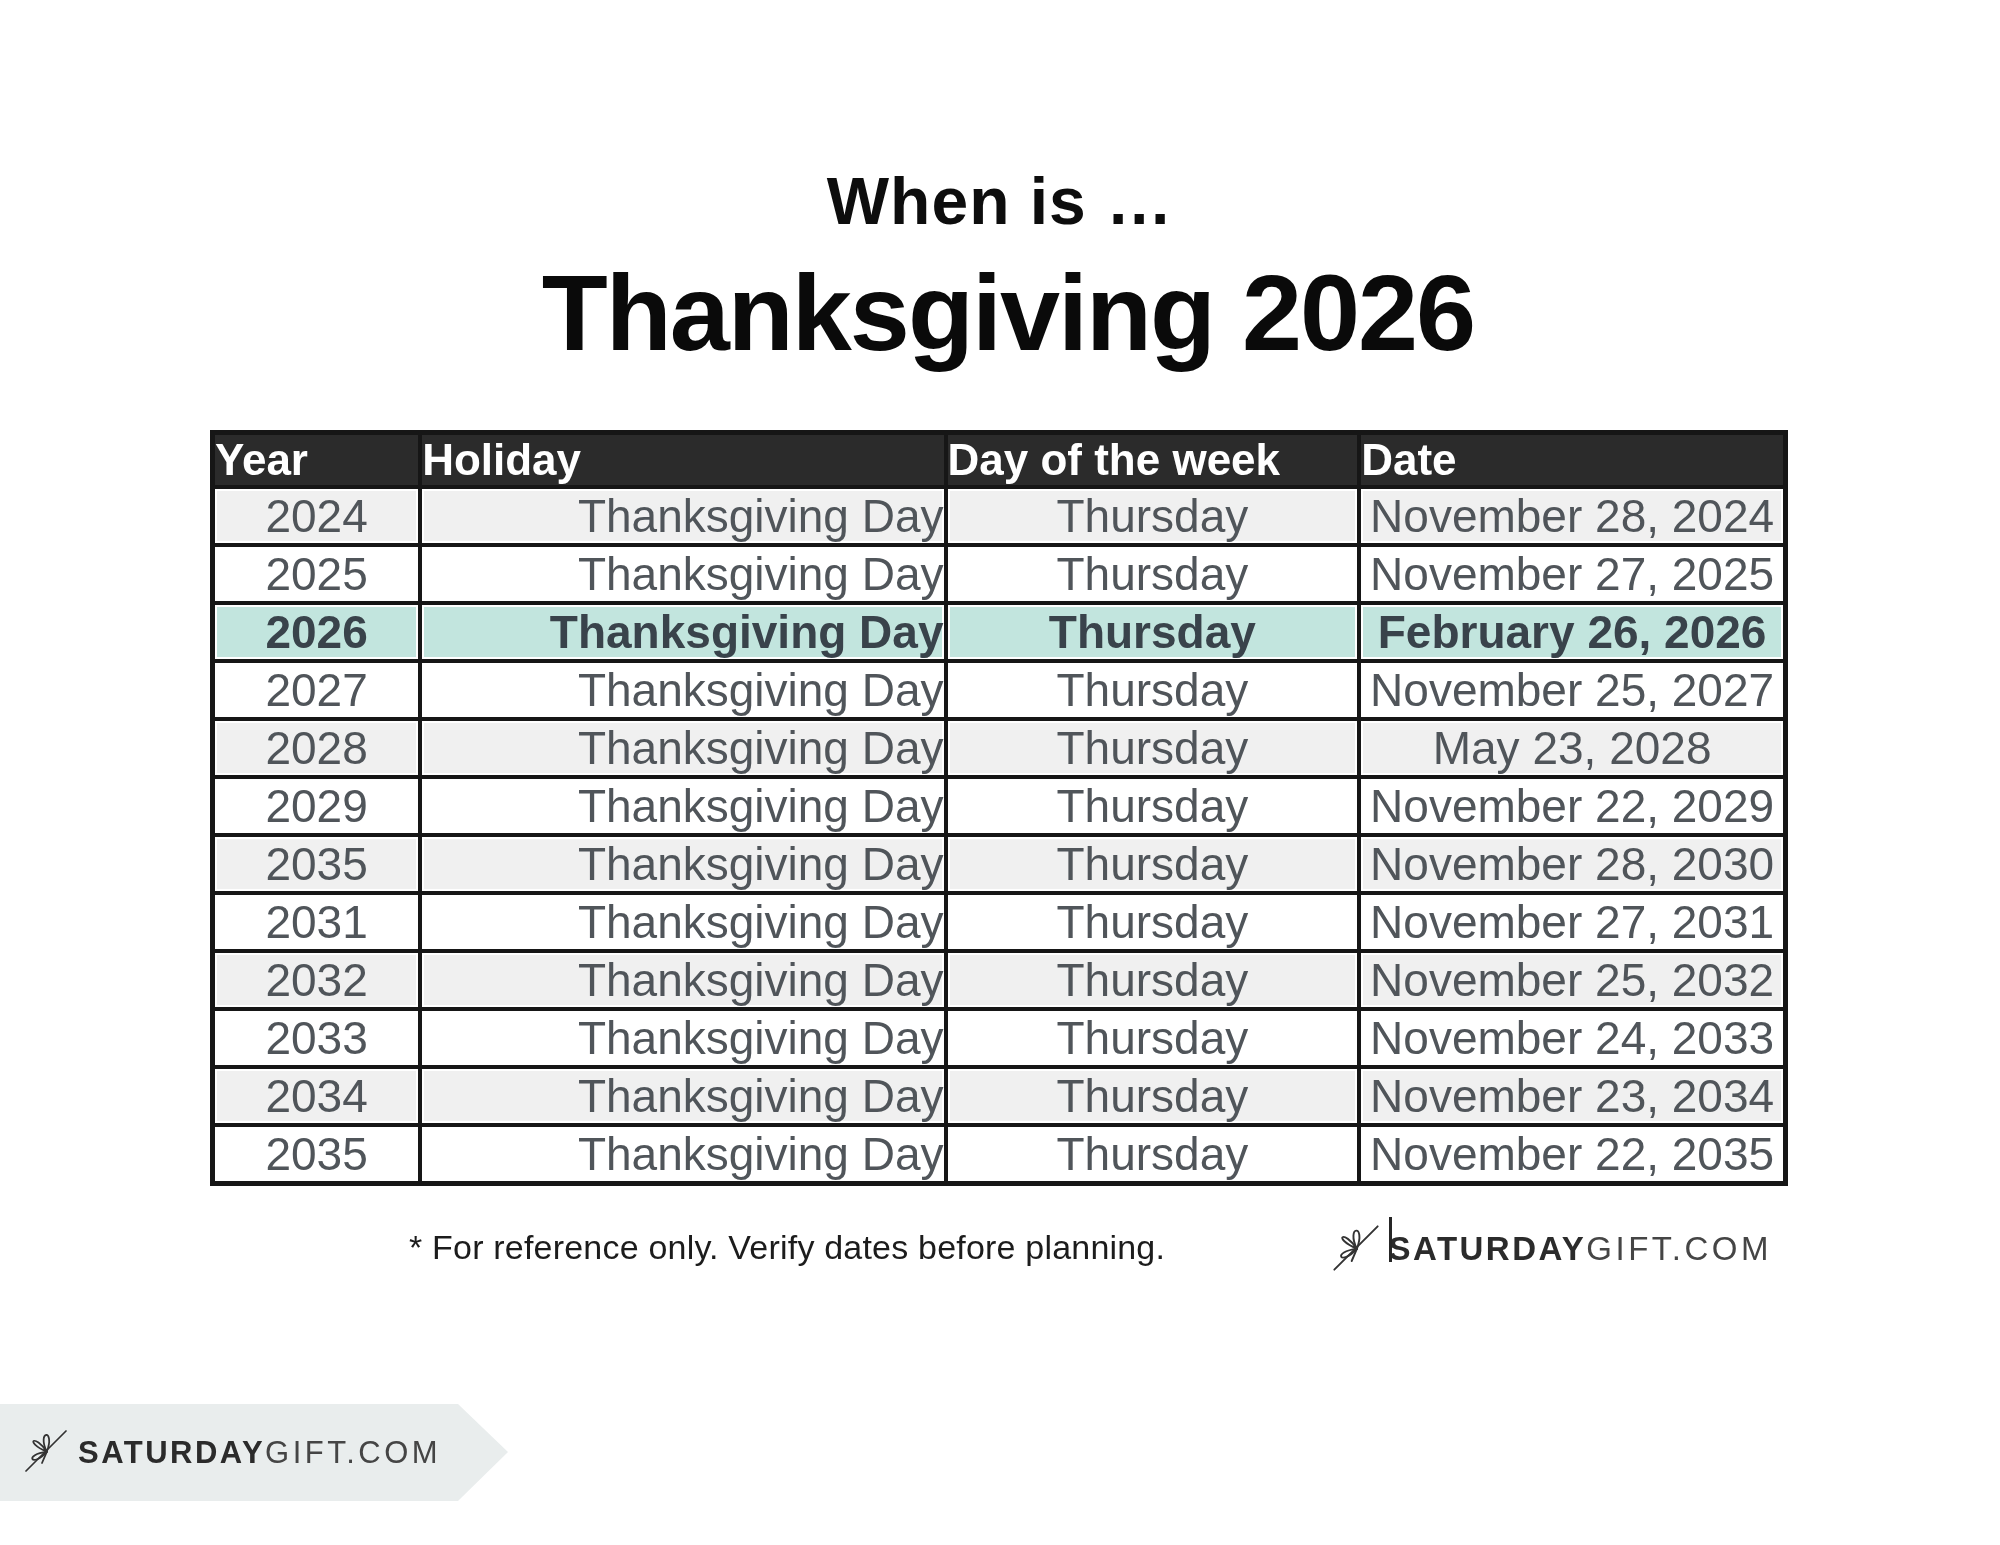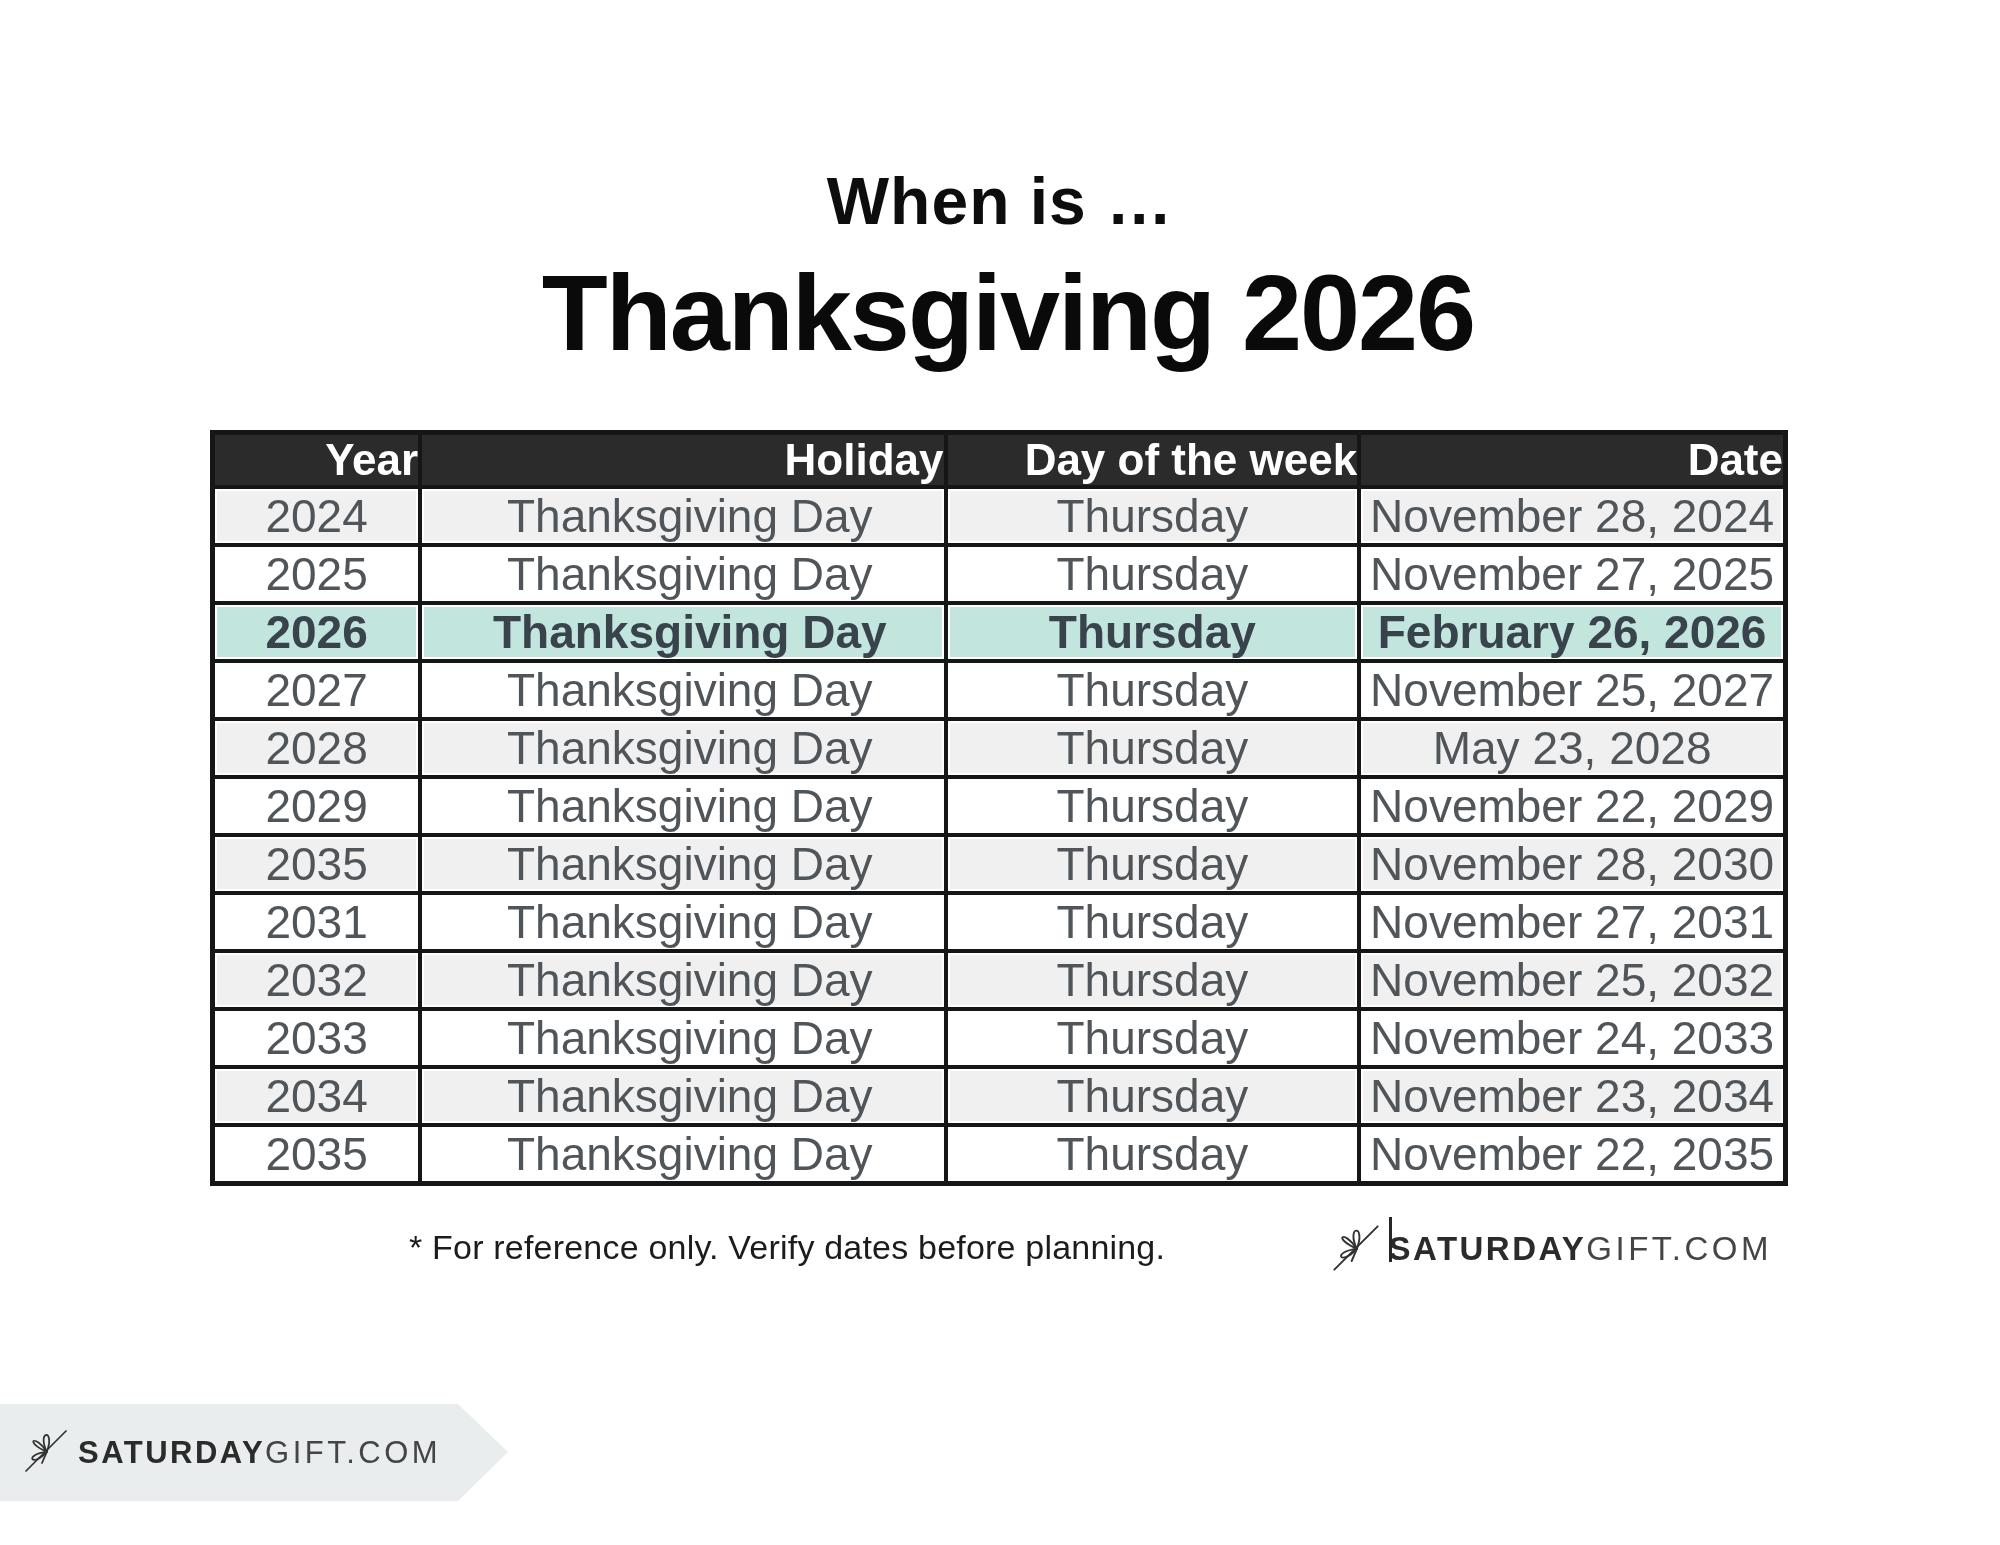--- a/index.html
+++ b/index.html
@@ -16,27 +16,27 @@
     font-size:108px;font-weight:700;letter-spacing:-2px;color:#0a0a0a;line-height:1.1;padding-left:16px;
   }
   .table-wrap{position:absolute;left:210px;top:430px;width:1578px;}
   table{
     width:100%;border-collapse:collapse;table-layout:fixed;
     border:5px solid var(--border,#161616);
   }
   th,td{box-sizing:border-box;border:4px solid var(--border,#161616);padding:0;}
   th{
     background:var(--header-bg,#2b2b2b);color:var(--header-text,#ffffff);
-    font-size:44px;font-weight:700;height:52px;text-align:right;
+    font-size:44px;font-weight:700;height:52px;text-align:left;
   }
   td{
     height:57px;font-size:46px;color:#50555a;text-align:center;background:#ffffff;
     box-shadow:inset 0 0 0 2px #ffffff;
   }
-  td.c-holiday{text-align:center;padding-left:14px;}
+  td.c-holiday{text-align:right;padding-left:14px;}
   tr.alt td{background:var(--row-alt-bg,#f0f0f0);}
   tr.hl td{background:var(--highlight-bg,#c2e5de);font-weight:700;color:#39434b;}
   .under-row{
     position:absolute;left:194px;top:1222px;width:1578px;
     display:flex;justify-content:space-between;align-items:flex-start;gap:40px;
   }
   .footnote{
     margin-left:215px;margin-top:6px;font-size:34px;color:#1c1c1c;letter-spacing:0.2px;
   }
   .brand{display:flex;align-items:center;gap:6px;}

